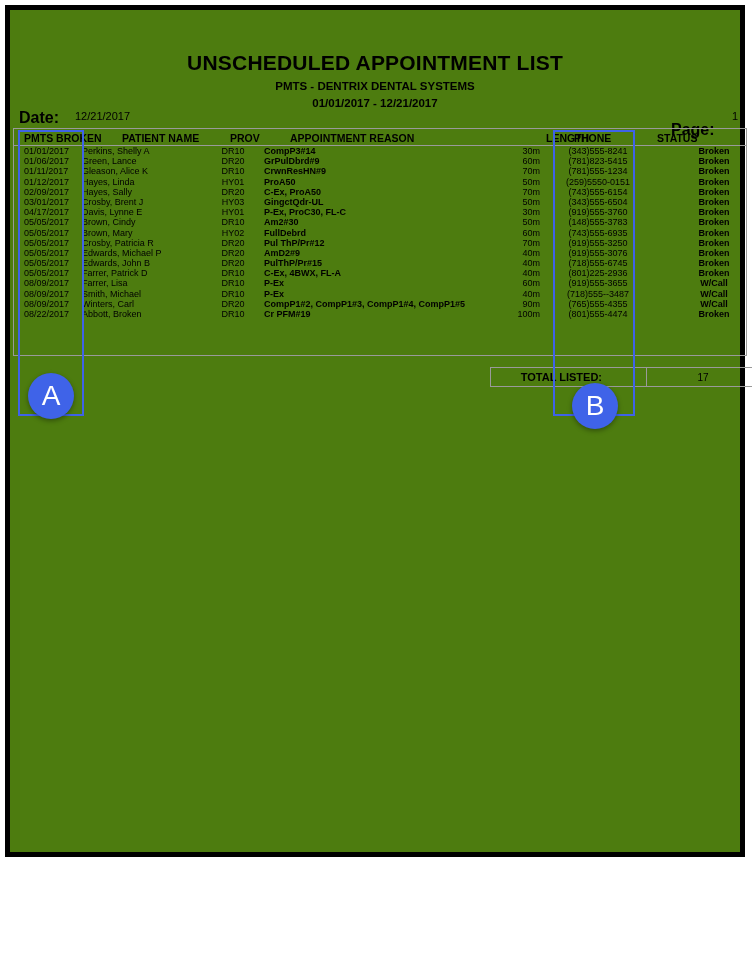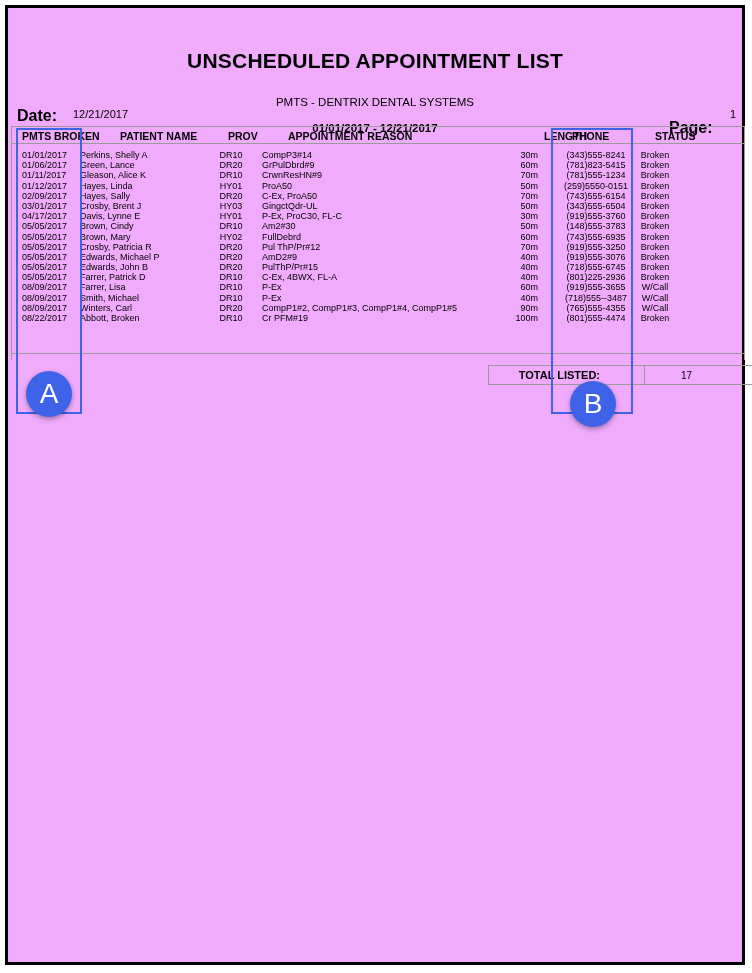--- a/index.html
+++ b/index.html
@@ -16,51 +16,51 @@
     position: relative;
     overflow: hidden;
   }
 
   
   #page-sheet {
     position: absolute;
     left: 5px;
     top: 5px;
     width: 740px;
-    height: 960px;
-    border: 3px solid #000000;
-    background: #f0abfc;
+    height: 852px;
+    border: 5px solid #000000;
+    background: #4d7c0f;
     box-sizing: border-box;
   }
 
   
   #report-header {
     position: absolute;
     left: 0;
     top: 0;
     width: 100%;
     text-align: center;
   }
   #report-title {
     font-size: 21px;
     font-weight: bold;
     letter-spacing: 0.2px;
     margin-top: 42px;
     line-height: 1.05;
   }
   #report-subtitle {
     font-size: 11.5px;
-    font-weight: normal;
-    margin-top: 24px;
+    font-weight: bold;
+    margin-top: 6px;
     line-height: 1.05;
   }
   #report-daterange {
     font-size: 11.5px;
     font-weight: bold;
-    margin-top: 14px;
+    margin-top: 5px;
     line-height: 1.05;
   }
 
   
   #meta-row {
     position: absolute;
     left: 0;
     top: 99px;
     width: 740px;
     height: 16px;
@@ -98,41 +98,40 @@
   #table-head .col {
     position: absolute;
     top: 3px;
     font-size: 10.5px;
     font-weight: bold;
     white-space: nowrap;
   }
   #table-body {
     position: relative;
     height: 210px;
-    margin-top: 6px;
   }
   .row {
     position: relative;
     height: 10.2px;
   }
   .row .cell {
     position: absolute;
     font-size: 9px;
     white-space: nowrap;
     line-height: 10px;
   }
 
   
   .c-date   { left: 10px;  }
   .c-name   { left: 68px;  }
   .c-prov   { left: 197px; width: 44px; text-align: center; }
-  .c-reason { left: 250px; }
+  .c-reason { left: 250px; font-weight: bold; }
   .c-length { left: 480px; width: 46px; text-align: right; }
   .c-phone  { left: 545px; width: 78px; text-align: center; }
-  .c-status { left: 611px; width: 64px; text-align: center; }
+  .c-status { left: 668px; width: 64px; text-align: center; font-weight: bold; }
 
   #table-head .h-date   { left: 10px; }
   #table-head .h-name   { left: 108px; }
   #table-head .h-prov   { left: 216px; text-align: right; }
   #table-head .h-reason { left: 276px; }
   #table-head .h-length { left: 492px; padding-left: 40px; }
   #table-head .h-phone  { left: 560px; }
   #table-head .h-status { left: 643px; }
 
   
@@ -172,21 +171,21 @@
     top: 3px;
     font-size: 11px;
     font-weight: bold;
     white-space: nowrap;
   }
   #total-value {
     position: absolute;
     left: 192px;
     top: 4px;
     width: 40px;
-    text-align: left;
+    text-align: center;
     font-size: 10px;
   }
   #total-divider {
     position: absolute;
     left: 155px;
     top: 0;
     width: 0;
     height: 100%;
     border-left: 1px solid #9a9a9a;
   }

